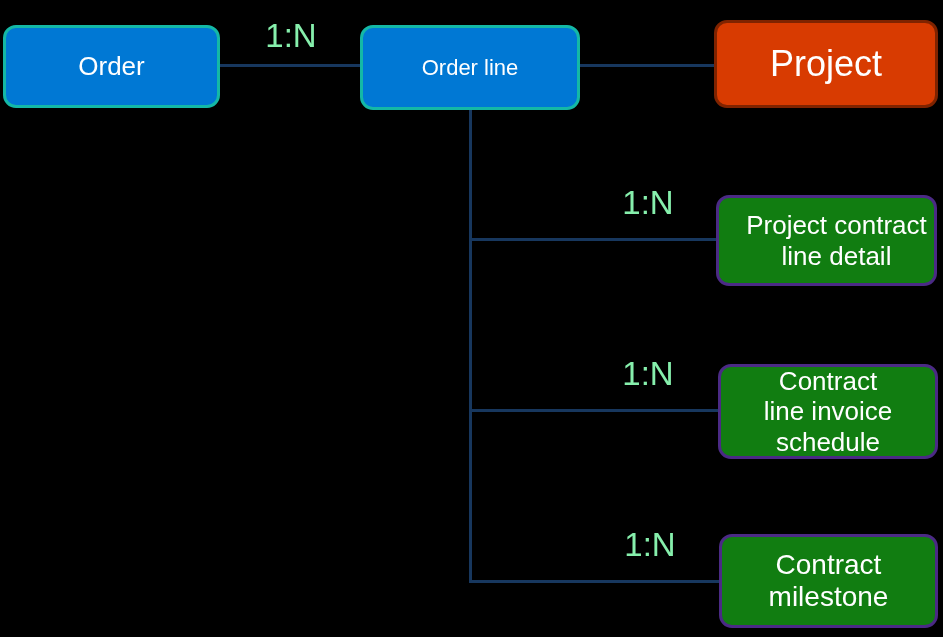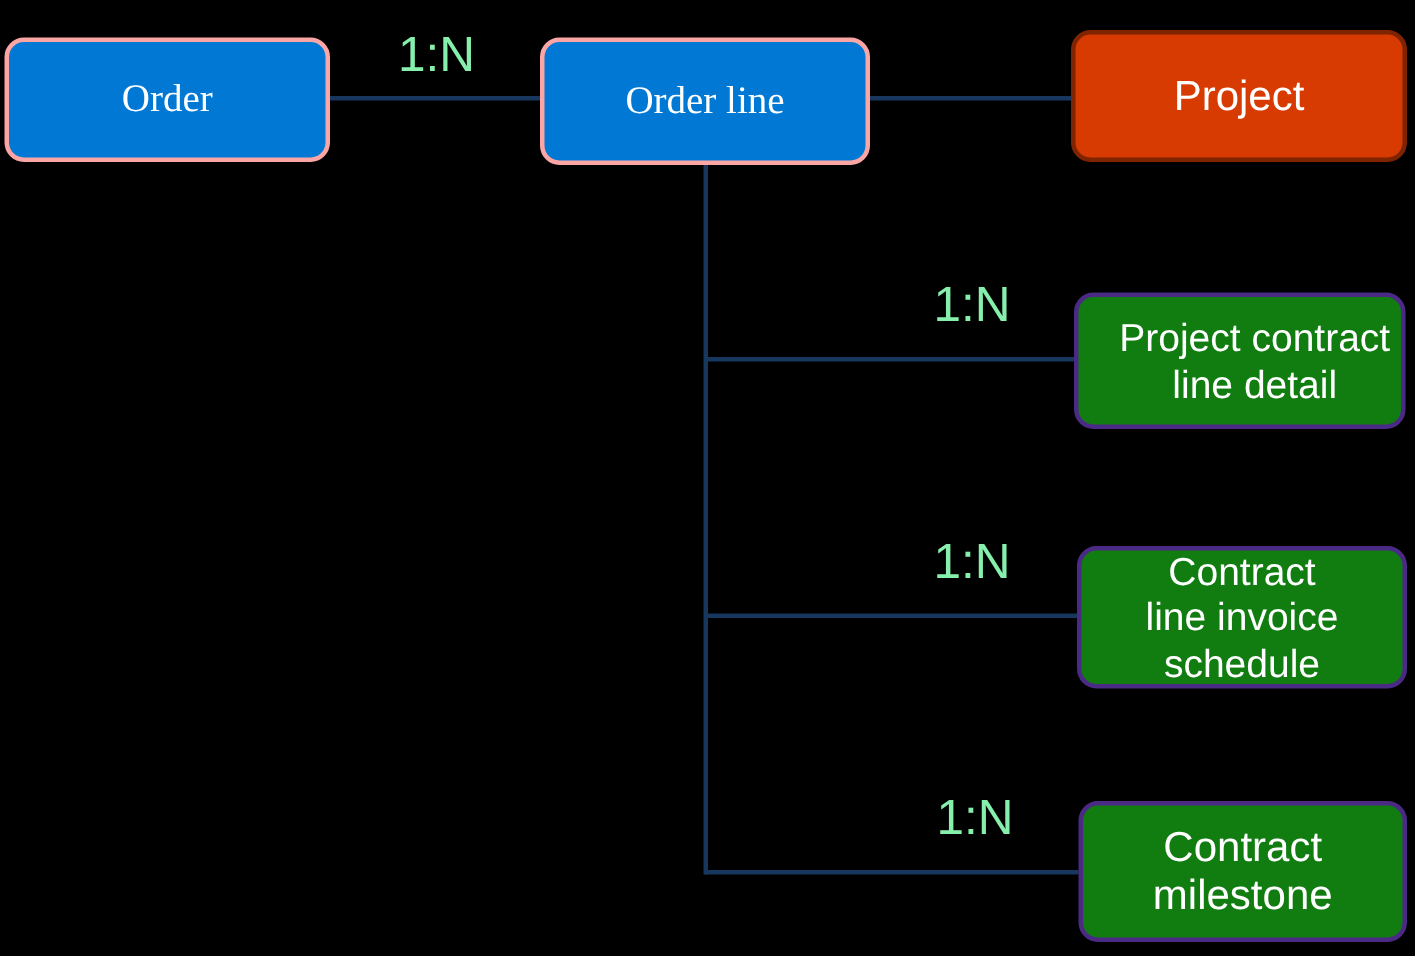--- a/index.html
+++ b/index.html
@@ -26,43 +26,42 @@
     align-items: center;
     justify-content: center;
     text-align: center;
     border-radius: 13px;
     color: #ffffff;
     white-space: pre-line;
     line-height: 1.16;
   }
   .node-blue {
     background: #0078d4;
-    border: 3px solid #fca5a5;
-    font-family: Liberation Serif, serif;
+    border: 3px solid #14b8a6;
   }
   .node-orange {
     background: #d83b01;
     border: 3px solid #7f2300;
   }
   .node-green {
     background: #117d11;
     border: 3px solid #4b2a85;
   }
   .cardinality {
     position: absolute;
     width: 100px;
     text-align: center;
     color: #86efac;
     font-size: 33px;
     line-height: 1.05;
   }
   
   #node-order            { left: 3px;   top: 25px;  width: 217px; height: 83px; font-size: 26px; }
-  #node-order-line       { left: 360px; top: 25px;  width: 220px; height: 85px; font-size: 26px; }
-  #node-project          { left: 714px; top: 20px;  width: 224px; height: 88px; font-size: 28px; }
+  #node-order-line       { left: 360px; top: 25px;  width: 220px; height: 85px; font-size: 22px; }
+  #node-project          { left: 714px; top: 20px;  width: 224px; height: 88px; font-size: 36px; }
   #node-pcld             { left: 716px; top: 195px; width: 221px; height: 91px; font-size: 26px; padding-left: 20px; }
   #node-clis             { left: 718px; top: 364px; width: 220px; height: 95px; font-size: 26px; }
   #node-cm               { left: 719px; top: 534px; width: 219px; height: 94px; font-size: 28px; }
   
   #conn-order-orderline  { left: 220px; top: 64px;  width: 140px; height: 3px; }
   #conn-orderline-project{ left: 580px; top: 64px;  width: 134px; height: 3px; }
   #conn-vertical         { left: 469px; top: 110px; width: 3px;   height: 473px; }
   #conn-branch-1         { left: 470px; top: 238px; width: 246px; height: 3px; }
   #conn-branch-2         { left: 470px; top: 409px; width: 248px; height: 3px; }
   #conn-branch-3         { left: 470px; top: 580px; width: 249px; height: 3px; }

